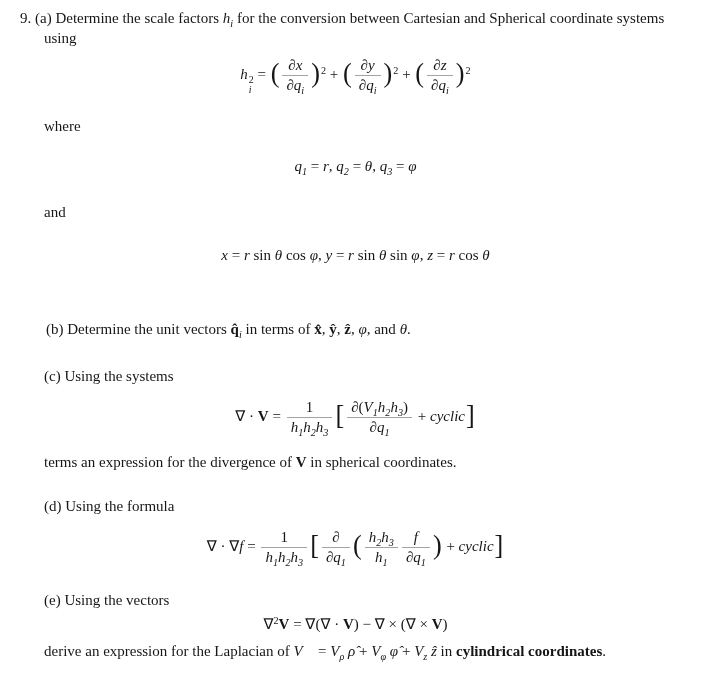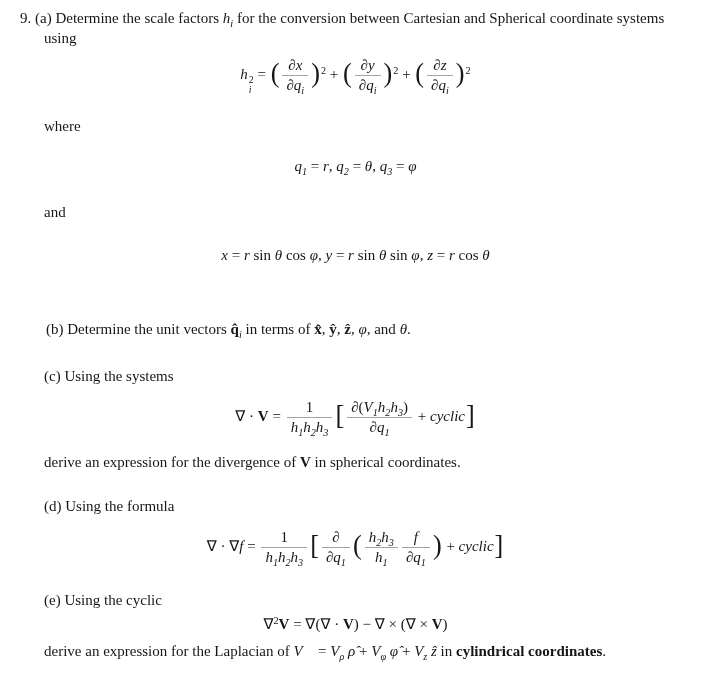--- a/index.html
+++ b/index.html
@@ -50,20 +50,20 @@
           <span class="ssup" data-name="superscript">2</span>
           <span class="ssub" data-name="subscript">i</span>
         </span><span data-name="math-token"> = </span><span class="big" data-name="math-token">(</span><span class="frac" data-name="fraction"><span class="num" data-name="numerator"><span class="it" data-name="math-token">∂x</span></span><span class="den" data-name="denominator"><span class="it" data-name="math-token">∂q</span><sub class="ssub" data-name="subscript">i</sub></span></span><span class="big" data-name="math-token">)</span><sup class="ssup" data-name="superscript">2</sup><span data-name="math-token"> + </span><span class="big" data-name="math-token">(</span><span class="frac" data-name="fraction"><span class="num" data-name="numerator"><span class="it" data-name="math-token">∂y</span></span><span class="den" data-name="denominator"><span class="it" data-name="math-token">∂q</span><sub class="ssub" data-name="subscript">i</sub></span></span><span class="big" data-name="math-token">)</span><sup class="ssup" data-name="superscript">2</sup><span data-name="math-token"> + </span><span class="big" data-name="math-token">(</span><span class="frac" data-name="fraction"><span class="num" data-name="numerator"><span class="it" data-name="math-token">∂z</span></span><span class="den" data-name="denominator"><span class="it" data-name="math-token">∂q</span><sub class="ssub" data-name="subscript">i</sub></span></span><span class="big" data-name="math-token">)</span><sup class="ssup" data-name="superscript">2</sup></div>
       <div class="para" data-name="where-label"><span data-name="math-token">where</span></div>
       <div class="equation" data-name="coordinate-definitions-equation"><span class="it" data-name="math-token">q</span><sub class="ssub" data-name="subscript">1</sub><span data-name="math-token"> = </span><span class="it" data-name="math-token">r</span><span data-name="math-token">,  </span><span class="it" data-name="math-token">q</span><sub class="ssub" data-name="subscript">2</sub><span data-name="math-token"> = </span><span class="it" data-name="math-token">θ</span><span data-name="math-token">,  </span><span class="it" data-name="math-token">q</span><sub class="ssub" data-name="subscript">3</sub><span data-name="math-token"> = </span><span class="it" data-name="math-token">φ</span></div>
       <div class="para" data-name="and-label"><span data-name="math-token">and</span></div>
       <div class="equation" data-name="cartesian-spherical-equation"><span class="it" data-name="math-token">x</span><span data-name="math-token"> = </span><span class="it" data-name="math-token">r</span><span data-name="math-token"> sin </span><span class="it" data-name="math-token">θ</span><span data-name="math-token"> cos </span><span class="it" data-name="math-token">φ</span><span data-name="math-token">,  </span><span class="it" data-name="math-token">y</span><span data-name="math-token"> = </span><span class="it" data-name="math-token">r</span><span data-name="math-token"> sin </span><span class="it" data-name="math-token">θ</span><span data-name="math-token"> sin </span><span class="it" data-name="math-token">φ</span><span data-name="math-token">,  </span><span class="it" data-name="math-token">z</span><span data-name="math-token"> = </span><span class="it" data-name="math-token">r</span><span data-name="math-token"> cos </span><span class="it" data-name="math-token">θ</span></div>
       <div class="para" data-name="part-b"><span data-name="math-token">(b) Determine the unit vectors </span><span class="bf" data-name="math-token">q̂</span><sub class="ssub" data-name="subscript">i</sub><span data-name="math-token"> in terms of </span><span class="bf" data-name="math-token">x̂</span><span data-name="math-token">, </span><span class="bf" data-name="math-token">ŷ</span><span data-name="math-token">, </span><span class="bf" data-name="math-token">ẑ</span><span data-name="math-token">, </span><span class="it" data-name="math-token">φ</span><span data-name="math-token">, and </span><span class="it" data-name="math-token">θ</span><span data-name="math-token">.</span></div>
       <div class="para" data-name="part-c-intro"><span data-name="math-token">(c) Using the systems</span></div>
       <div class="equation" data-name="divergence-formula-equation"><span data-name="math-token">∇ · </span><span class="bf" data-name="math-token">V</span><span data-name="math-token"> = </span><span class="frac" data-name="fraction"><span class="num" data-name="numerator"><span data-name="math-token">1</span></span><span class="den" data-name="denominator"><span class="it" data-name="math-token">h</span><sub class="ssub" data-name="subscript">1</sub><span class="it" data-name="math-token">h</span><sub class="ssub" data-name="subscript">2</sub><span class="it" data-name="math-token">h</span><sub class="ssub" data-name="subscript">3</sub></span></span><span class="big" data-name="math-token">[</span><span class="frac" data-name="fraction"><span class="num" data-name="numerator"><span data-name="math-token">∂(</span><span class="it" data-name="math-token">V</span><sub class="ssub" data-name="subscript">1</sub><span class="it" data-name="math-token">h</span><sub class="ssub" data-name="subscript">2</sub><span class="it" data-name="math-token">h</span><sub class="ssub" data-name="subscript">3</sub><span data-name="math-token">)</span></span><span class="den" data-name="denominator"><span class="it" data-name="math-token">∂q</span><sub class="ssub" data-name="subscript">1</sub></span></span><span data-name="math-token"> + </span><span class="it" data-name="math-token">cyclic</span><span class="big" data-name="math-token">]</span></div>
-      <div class="para" data-name="part-c-derive"><span data-name="math-token">derive an expression for the divergence of </span><span class="bf" data-name="math-token">V</span><span data-name="math-token"> in spherical coordinates.</span></div>
+      <div class="para" data-name="part-c-derive"><span data-name="math-token">terms an expression for the divergence of </span><span class="bf" data-name="math-token">V</span><span data-name="math-token"> in spherical coordinates.</span></div>
       <div class="para" data-name="part-d-intro"><span data-name="math-token">(d) Using the formula</span></div>
       <div class="equation" data-name="laplacian-formula-equation"><span data-name="math-token">∇ · ∇</span><span class="it" data-name="math-token">f</span><span data-name="math-token"> = </span><span class="frac" data-name="fraction"><span class="num" data-name="numerator"><span data-name="math-token">1</span></span><span class="den" data-name="denominator"><span class="it" data-name="math-token">h</span><sub class="ssub" data-name="subscript">1</sub><span class="it" data-name="math-token">h</span><sub class="ssub" data-name="subscript">2</sub><span class="it" data-name="math-token">h</span><sub class="ssub" data-name="subscript">3</sub></span></span><span class="big" data-name="math-token">[</span><span class="frac" data-name="fraction"><span class="num" data-name="numerator"><span data-name="math-token">∂</span></span><span class="den" data-name="denominator"><span class="it" data-name="math-token">∂q</span><sub class="ssub" data-name="subscript">1</sub></span></span><span class="big" data-name="math-token">(</span><span class="frac" data-name="fraction"><span class="num" data-name="numerator"><span class="it" data-name="math-token">h</span><sub class="ssub" data-name="subscript">2</sub><span class="it" data-name="math-token">h</span><sub class="ssub" data-name="subscript">3</sub></span><span class="den" data-name="denominator"><span class="it" data-name="math-token">h</span><sub class="ssub" data-name="subscript">1</sub></span></span><span class="frac" data-name="fraction"><span class="num" data-name="numerator"><span class="it" data-name="math-token">f</span></span><span class="den" data-name="denominator"><span class="it" data-name="math-token">∂q</span><sub class="ssub" data-name="subscript">1</sub></span></span><span class="big" data-name="math-token">)</span><span data-name="math-token"> + </span><span class="it" data-name="math-token">cyclic</span><span class="big" data-name="math-token">]</span></div>
-      <div class="para" data-name="part-e-intro"><span data-name="math-token">(e) Using the cyclic</span></div>
+      <div class="para" data-name="part-e-intro"><span data-name="math-token">(e) Using the vectors</span></div>
       <div class="equation" data-name="vector-laplacian-equation"><span data-name="math-token">∇</span><sup class="ssup" data-name="superscript">2</sup><span class="bf" data-name="math-token">V</span><span data-name="math-token"> = ∇(∇ · </span><span class="bf" data-name="math-token">V</span><span data-name="math-token">) − ∇ × (∇ × </span><span class="bf" data-name="math-token">V</span><span data-name="math-token">)</span></div>
       <div class="para" data-name="part-e-derive"><span data-name="math-token">derive an expression for the Laplacian of </span><span class="it" data-name="math-token">V⃗</span><span data-name="math-token"> = </span><span class="it" data-name="math-token">V</span><sub class="ssub" data-name="subscript">ρ</sub><span data-name="math-token"> </span><span class="it" data-name="math-token">ρ̂</span><span data-name="math-token"> + </span><span class="it" data-name="math-token">V</span><sub class="ssub" data-name="subscript">φ</sub><span data-name="math-token"> </span><span class="it" data-name="math-token">φ̂</span><span data-name="math-token"> + </span><span class="it" data-name="math-token">V</span><sub class="ssub" data-name="subscript">z</sub><span data-name="math-token"> </span><span class="it" data-name="math-token">ẑ</span><span data-name="math-token"> in </span><span class="bf" data-name="math-token">cylindrical coordinates</span><span data-name="math-token">.</span></div>
     </div>
 </div>
 
 </body></html>

